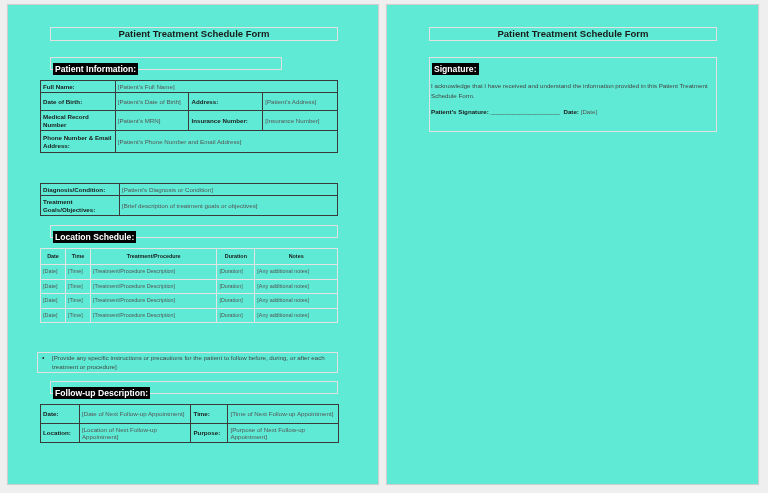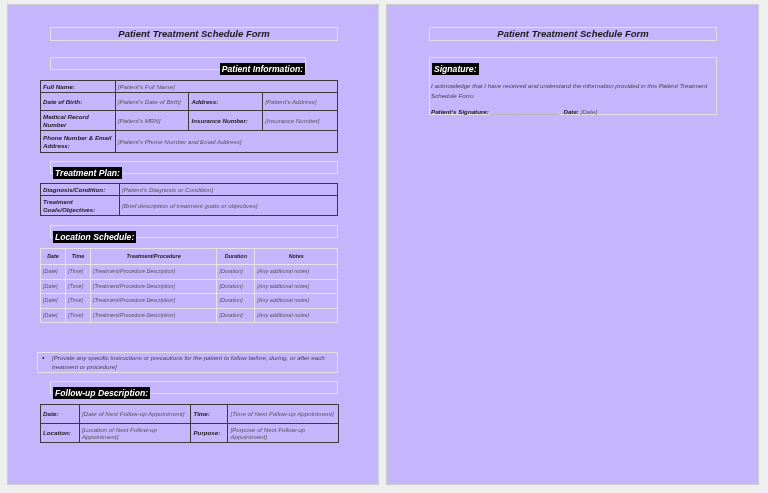--- a/index.html
+++ b/index.html
@@ -3,24 +3,23 @@
   <meta charset="utf-8">
   <style>
     * { box-sizing: border-box; margin: 0; padding: 0; }
     html, body {
       width: 768px; height: 493px; overflow: hidden;
       background: #efefef;
       font-family: "Liberation Sans", "DejaVu Sans", sans-serif;
       color: #111;
     }
     .page {
-      position: absolute; background: #c4b5fd;
+      position: absolute; background: #5eead4;
       border: 1px solid #cfcfcf;
       box-shadow: 0 0 1px rgba(0,0,0,0.08);
-      font-style: italic;
     }
     #page1 { left: 7px; top: 4px; width: 372px; height: 481px; }
     #page2 { left: 386px; top: 4px; width: 373px; height: 481px; }
 
     .abs { position: absolute; }
     .ctrl { border: 1px solid #e1e1e1; }
 
     .doc-title {
       text-align: center; font-weight: bold; font-size: 9.5px;
       line-height: 12px; color: #1a1a1a;
@@ -58,21 +57,21 @@
     .body-text { font-size: 6.2px; line-height: 9px; color: #444; }
     .bullet { position: absolute; left: 4px; top: 1px; font-size: 7px; color: #333; }
   </style>
 </head>
 <body>
 
 <div id="page1" class="page">
 
   <div class="abs ctrl doc-title" style="left:42px; top:22px; width:288px; height:14px;">Patient Treatment Schedule Form</div>
 
-  <div class="abs ctrl section-bar" style="left:42px; top:52px; width:256px;text-align:right;">
+  <div class="abs ctrl section-bar" style="left:42px; top:52px; width:232px;">
     <span class="section-label">Patient Information:</span>
   </div>
 
   <table class="grid" style="left:32px; top:75px; width:298px;">
     <colgroup>
         <col style="width:75px">
         <col style="width:74px">
         <col style="width:74px">
         <col style="width:75px">
       </colgroup>
@@ -93,23 +92,20 @@
       <td class="lbl">Insurance Number:</td>
       <td class="val">[Insurance Number]</td>
     </tr>
     <tr style="height:22px">
       <td class="lbl">Phone Number &amp; Email Address:</td>
       <td class="val" colspan="3">[Patient's Phone Number and Email Address]</td>
     </tr>
   </tbody>
     </table>
 
-  <div class="abs ctrl section-bar" style="left:42px; top:156px; width:288px;">
-    <span class="section-label">Treatment Plan:</span>
-  </div>
 
   <table class="grid" style="left:32px; top:178px; width:298px;">
     <colgroup>
         <col style="width:79px">
         <col style="width:219px">
       </colgroup>
     <tbody>
         <tr style="height:12px">
       <td class="lbl">Diagnosis/Condition:</td>
       <td class="val">[Patient's Diagnosis or Condition]</td>
@@ -203,21 +199,21 @@
       <td class="val">[Purpose of Next Follow-up Appointment]</td>
     </tr>
   </tbody>
     </table>
 </div>
 
 <div id="page2" class="page">
 
   <div class="abs ctrl doc-title" style="left:42px; top:22px; width:288px; height:14px;">Patient Treatment Schedule Form</div>
 
-  <div class="abs ctrl" style="left:42px; top:52px; width:288px; height:58px;">
+  <div class="abs ctrl" style="left:42px; top:52px; width:288px; height:75px;">
     <span class="section-label" style="margin-top:1px;">Signature:</span>
     <div class="body-text" style="position:absolute; left:1px; top:23px; width:282px; line-height:9.5px;">I acknowledge that I have received and understand the information provided in this Patient Treatment Schedule Form.</div>
     <div style="position:absolute; left:1px; top:49px; font-size:6.2px; line-height:9px; white-space:nowrap;">
       <span style="font-weight:bold; color:#1b1b1b;">Patient's Signature:</span>
       <span style="color:#444; letter-spacing:-0.3px;">______________________</span>
       <span style="font-weight:bold; color:#1b1b1b; margin-left:2px;">Date:</span>
       <span style="color:#555;">[Date]</span>
     </div>
   </div>
 </div>

